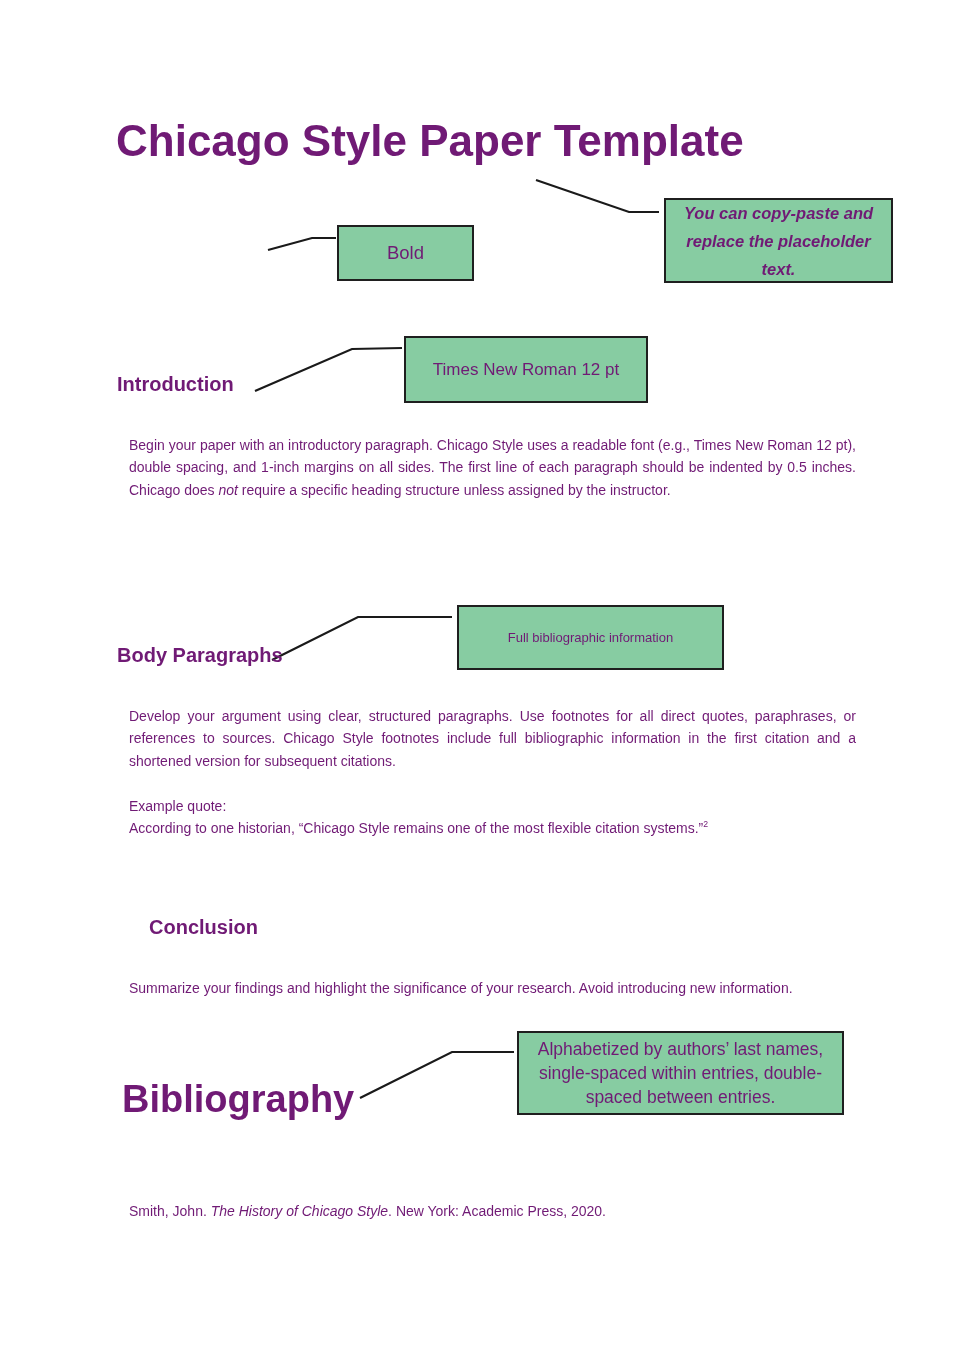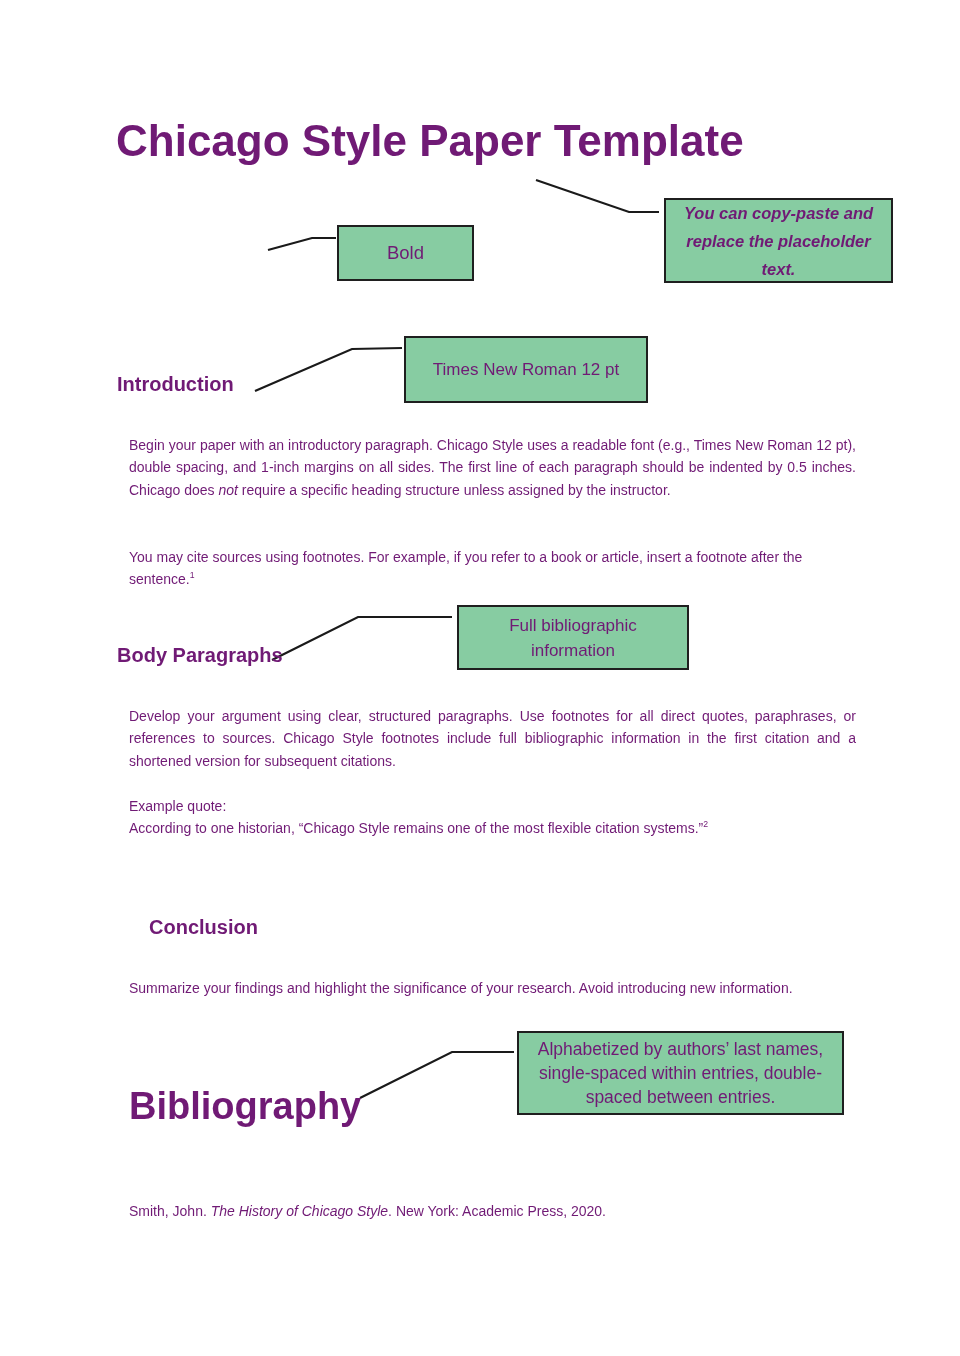--- a/index.html
+++ b/index.html
@@ -13,41 +13,41 @@
 
   .callout{position:absolute;background:var(--callout-fill,#87CCA2);
            border:2px solid var(--callout-border,#1f1f1f);
            display:flex;align-items:center;justify-content:center;
            text-align:center;box-sizing:border-box;}
   .box-bold{left:337px;top:225px;width:137px;height:56px;font-size:18.5px;}
   .box-copy{left:664px;top:198px;width:229px;height:85px;font-size:16.5px;
             font-weight:bold;font-style:italic;line-height:28px;}
   .box-copy span{display:inline-block;width:208px;}
   .box-font{left:404px;top:336px;width:244px;height:67px;font-size:17px;justify-content:center;}
-  .box-biblio{left:457px;top:605px;width:232px;height:65px;font-size:17px;line-height:25px;}
+  .box-biblio{left:457px;top:605px;width:267px;height:65px;font-size:13px;line-height:25px;}
   .box-biblio span{display:inline-block;width:180px;}
   .box-alpha{left:517px;top:1031px;width:327px;height:84px;font-size:17.5px;line-height:24px;}
   .box-alpha span{display:inline-block;width:302px;}
 
   .h{position:absolute;left:117px;font-size:20px;font-weight:bold;margin:0;white-space:nowrap;}
   .intro-h{top:373px;}
   .body-h{top:644px;}
   .conc-h{top:916px;margin-left:32px;}
 
   .body{position:absolute;left:117px;width:727px;font-size:14px;line-height:22.4px;margin:12px;}
   .jus{text-align:justify;}
   .p-intro1{top:422px;}
   .p-intro2{top:534px;}
   .p-body1{top:693px;}
   .p-quote{top:783px;}
   .quote-text{width:685px;}
   .p-conc{top:965px;}
   .p-entry{top:1188px;width:780px;}
 
-  .biblio-title{position:absolute;left:116px;top:1072px;font-size:38px;font-weight:bold;margin:13px;white-space:nowrap;}
+  .biblio-title{position:absolute;left:116px;top:1072px;font-size:38px;font-weight:bold;margin:6px;white-space:nowrap;}
 
   sup{font-size:0.62em;line-height:0;}
   .it{font-style:italic;}
 </style>
 </head>
 <body>
 
 <div class="page">
 
   <svg class="overlay" viewBox="0 0 960 1356" xmlns="http://www.w3.org/2000/svg">
@@ -70,21 +70,20 @@
   </div>
 
   <h2 class="h intro-h">Introduction</h2>
 
   <div class="callout box-font">
     <span>Times New Roman 12 pt</span>
   </div>
 
   <p class="body jus p-intro1"><span>Begin your paper with an introductory paragraph. Chicago Style uses a readable font (e.g., Times New Roman 12 pt), double spacing, and 1-inch margins on all sides. The first line of each paragraph should be indented by 0.5 inches. Chicago does </span><span class="it">not</span><span> require a specific heading structure unless assigned by the instructor.</span></p>
 
-  <p class="body p-intro2"><span>You may cite sources using footnotes. For example, if you refer to a book or article, insert a footnote after the sentence.</span><sup>1</sup></p>
 
   <h2 class="h body-h">Body Paragraphs</h2>
 
   <div class="callout box-biblio">
     <span>Full bibliographic information</span>
   </div>
 
   <p class="body jus p-body1">Develop your argument using clear, structured paragraphs. Use footnotes for all direct quotes, paraphrases, or references to sources. Chicago Style footnotes include full bibliographic information in the first citation and a shortened version for subsequent citations.</p>
 
   <div class="body p-quote">

